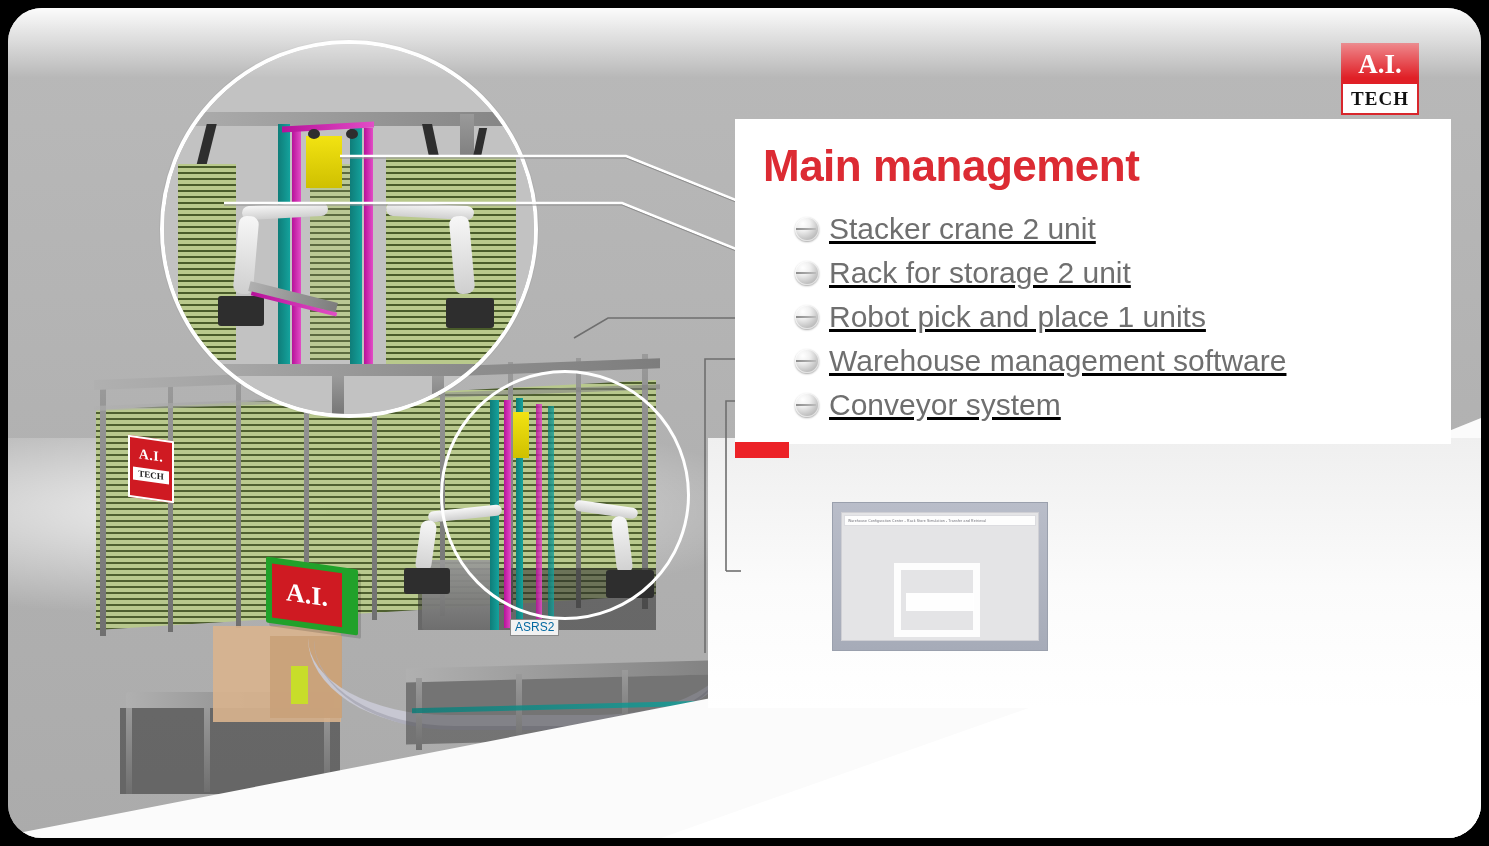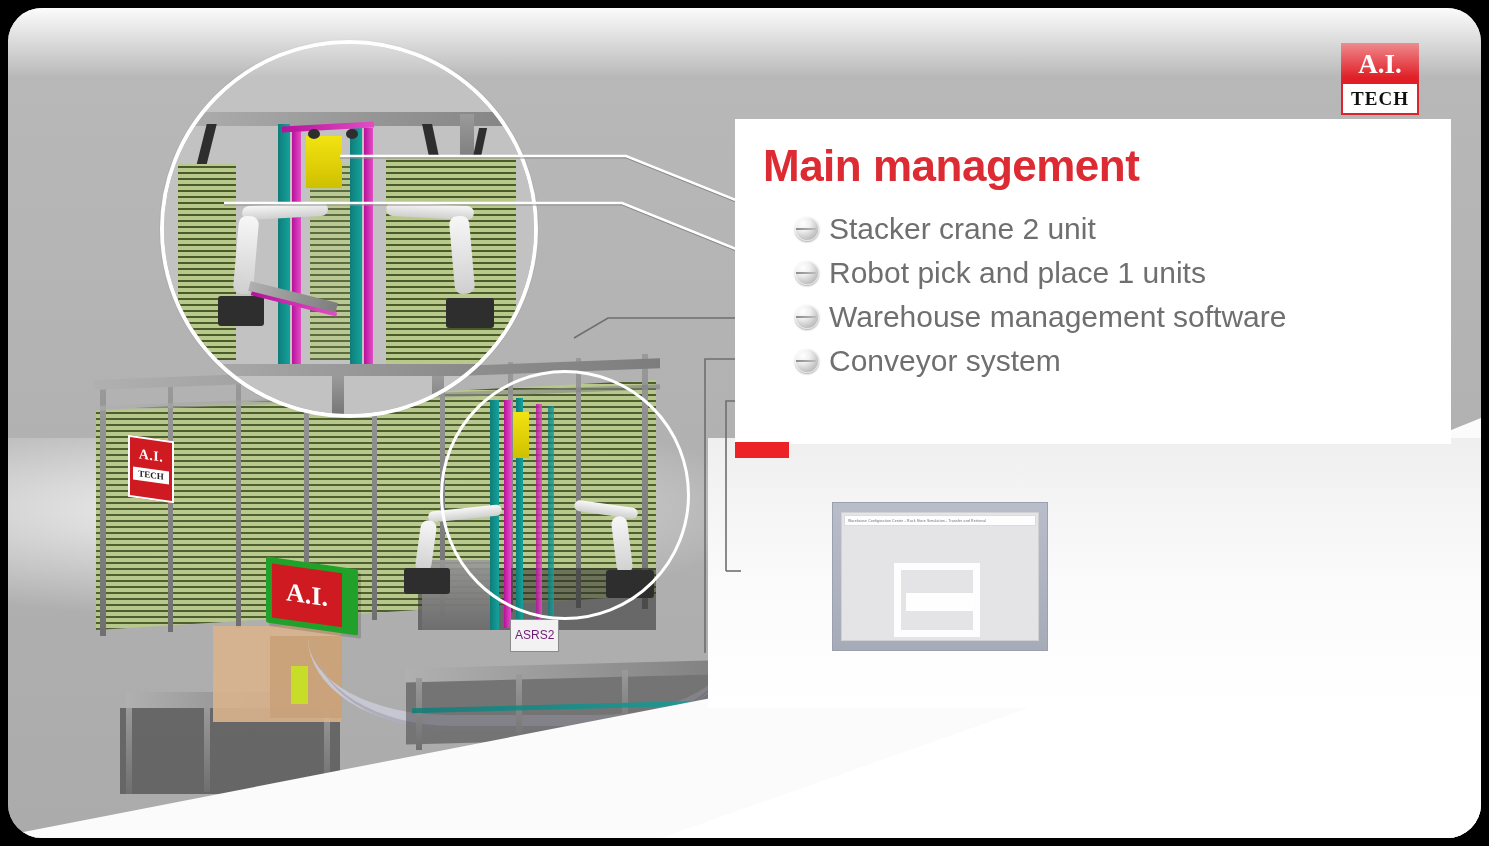--- a/index.html
+++ b/index.html
@@ -87,21 +87,21 @@
     position:absolute; left:6px; top:6px; right:16px; bottom:6px;
     background:#cf1a22; color:#fff;
     font-family:"Liberation Serif", serif; font-weight:bold; font-size:26px;
     display:flex; align-items:center; justify-content:center;
   }
 
   
   #asrs-label{
     position:absolute; left:502px; top:611px;
     background:#f2f2f2; border:1px solid #8a8a8a;
-    font-size:12px; color:#701a75; padding:8px 4px; line-height:15px;
+    font-size:12px; color:#0369a1; padding:0 4px; line-height:15px;
     font-family:"Liberation Sans", sans-serif;
   }
 
   
   #magnifier{
     position:absolute; left:152px; top:32px; width:378px; height:378px;
     border-radius:50%;
     border:4px solid #ffffff;
     overflow:hidden;
     background:#b6b6b6;
@@ -120,21 +120,21 @@
   
   #panel{
     position:absolute; left:727px; top:111px; width:716px; height:325px;
     background:#ffffff;
   }
   #panel-title{
     position:absolute; left:28px; top:22px;
     font-size:44px; font-weight:bold; color:#dc2b33;
     letter-spacing:-.5px;
   }
-  #bullets{ position:absolute; left:60px; top:88px; right:10px; }
+  #bullets{ position:absolute; left:60px; top:88px; right:10px;text-decoration:underline; }
   .bullet-row{
     display:flex; align-items:center; height:44px; margin-bottom:0px;
   }
   .bullet-dot{
     width:24px; height:24px; border-radius:50%; flex:0 0 24px; margin-right:10px;
     background:
       radial-gradient(circle at 33% 28%, #ffffff 0%, #f0f0f0 30%, #c8c8c8 62%, #9d9d9d 100%);
     box-shadow:0 1px 2px rgba(0,0,0,.35), inset 0 0 0 1px rgba(255,255,255,.6);
     position:relative;
   }
@@ -346,20 +346,24 @@
   <div id="panel">
     <div id="panel-title">Main management</div>
 
     <div id="bullets">
       <div class="bullet-row">
         <span class="bullet-dot"></span>
         <span class="bullet-text">Stacker crane 2 unit</span>
       </div>
       <div class="bullet-row">
         <span class="bullet-dot"></span>
+        <span class="bullet-text">Rack for storage 2 unit</span>
+      </div>
+      <div class="bullet-row">
+        <span class="bullet-dot"></span>
         <span class="bullet-text">Robot  pick and place 1 units</span>
       </div>
       <div class="bullet-row">
         <span class="bullet-dot"></span>
         <span class="bullet-text">Warehouse management software</span>
       </div>
       <div class="bullet-row">
         <span class="bullet-dot"></span>
         <span class="bullet-text">Conveyor system</span>
       </div>

